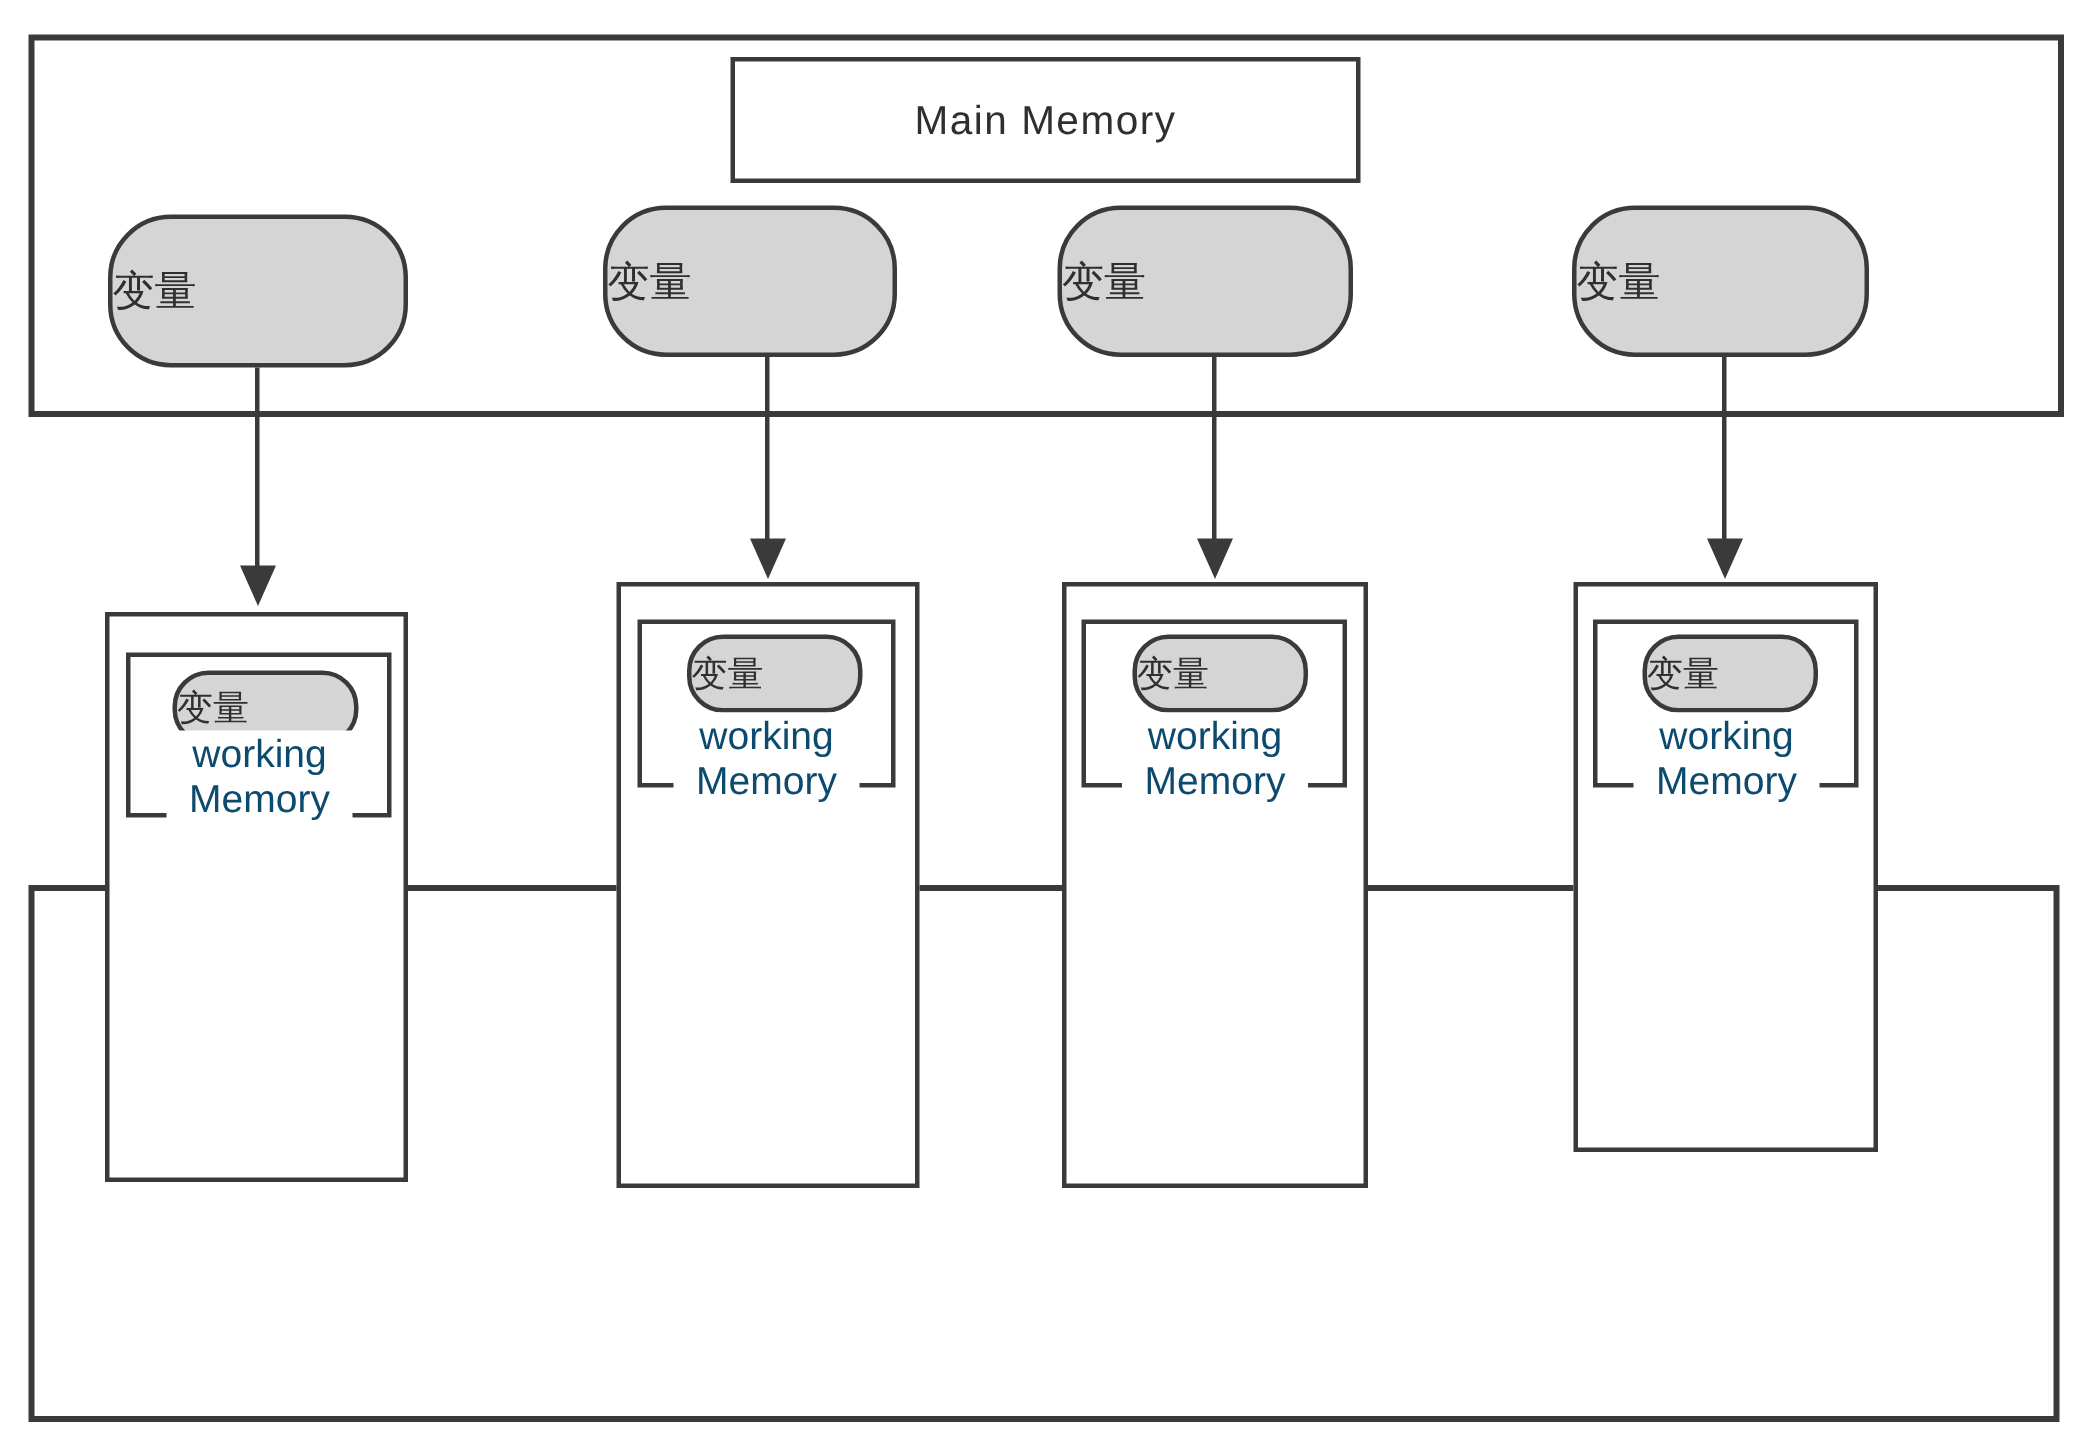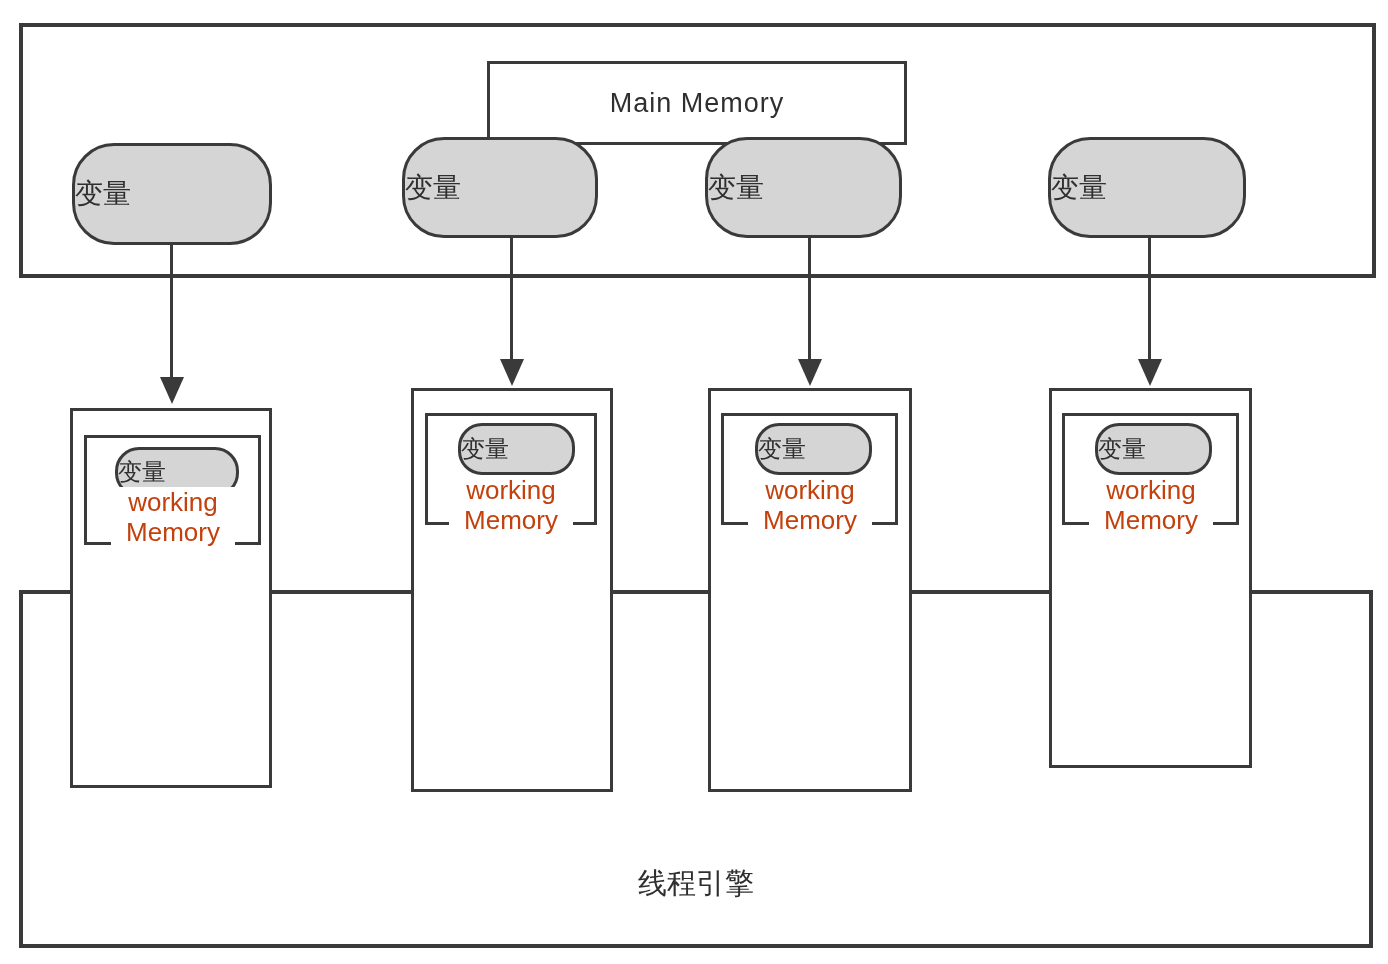--- a/index.html
+++ b/index.html
@@ -62,28 +62,27 @@
   .thread-box { z-index: 1; }
   .engine-box { z-index: 0; }
   .inner-box { z-index: 2; }
   .wm-label {
     position: absolute;
     width: 124px;
     text-align: center;
     font-size: 26px;
     line-height: 30px;
     background: #ffffff;
-    color: #c2410c;
+    color: #0c4a6e;
     z-index: 4;
   }
   .mm-title {
     font-size: 27px;
     letter-spacing: 1px;
     z-index: 2;
-    margin-top: 23px;
   }
   .engine-label {
     position: absolute;
     left: 19px;
     top: 864px;
     width: 1354px;
     text-align: center;
     font-size: 29px;
     color: #2f2f2f;
     z-index: 1;
@@ -119,21 +118,20 @@
   <div class="stem" style="left:510px; top:238px; height:122px;"></div>
   <div class="arrowhead" style="left:500px; top:359px;"></div>
 
   <div class="stem" style="left:808px; top:238px; height:122px;"></div>
   <div class="arrowhead" style="left:798px; top:359px;"></div>
 
   <div class="stem" style="left:1148px; top:238px; height:122px;"></div>
   <div class="arrowhead" style="left:1138px; top:359px;"></div>
 
   <div class="rect thick engine-box" style="left:19px; top:590px; width:1354px; height:358px;"></div>
-  <div class="engine-label">线程引擎</div>
 
   <div class="rect thread-box" style="left:70px; top:408px; width:202px; height:380px;"></div>
   <div class="rect inner-box" style="left:84px; top:435px; width:177px; height:110px;"></div>
   <div class="pill small" style="left:115px; top:447px; width:124px; height:50px;">
     <span>变量</span>
   </div>
   <div class="wm-label" style="left:111px; top:487px;">working Memory</div>
 
   <div class="rect thread-box" style="left:411px; top:388px; width:202px; height:404px;"></div>
   <div class="rect inner-box" style="left:425px; top:413px; width:172px; height:112px;"></div>

